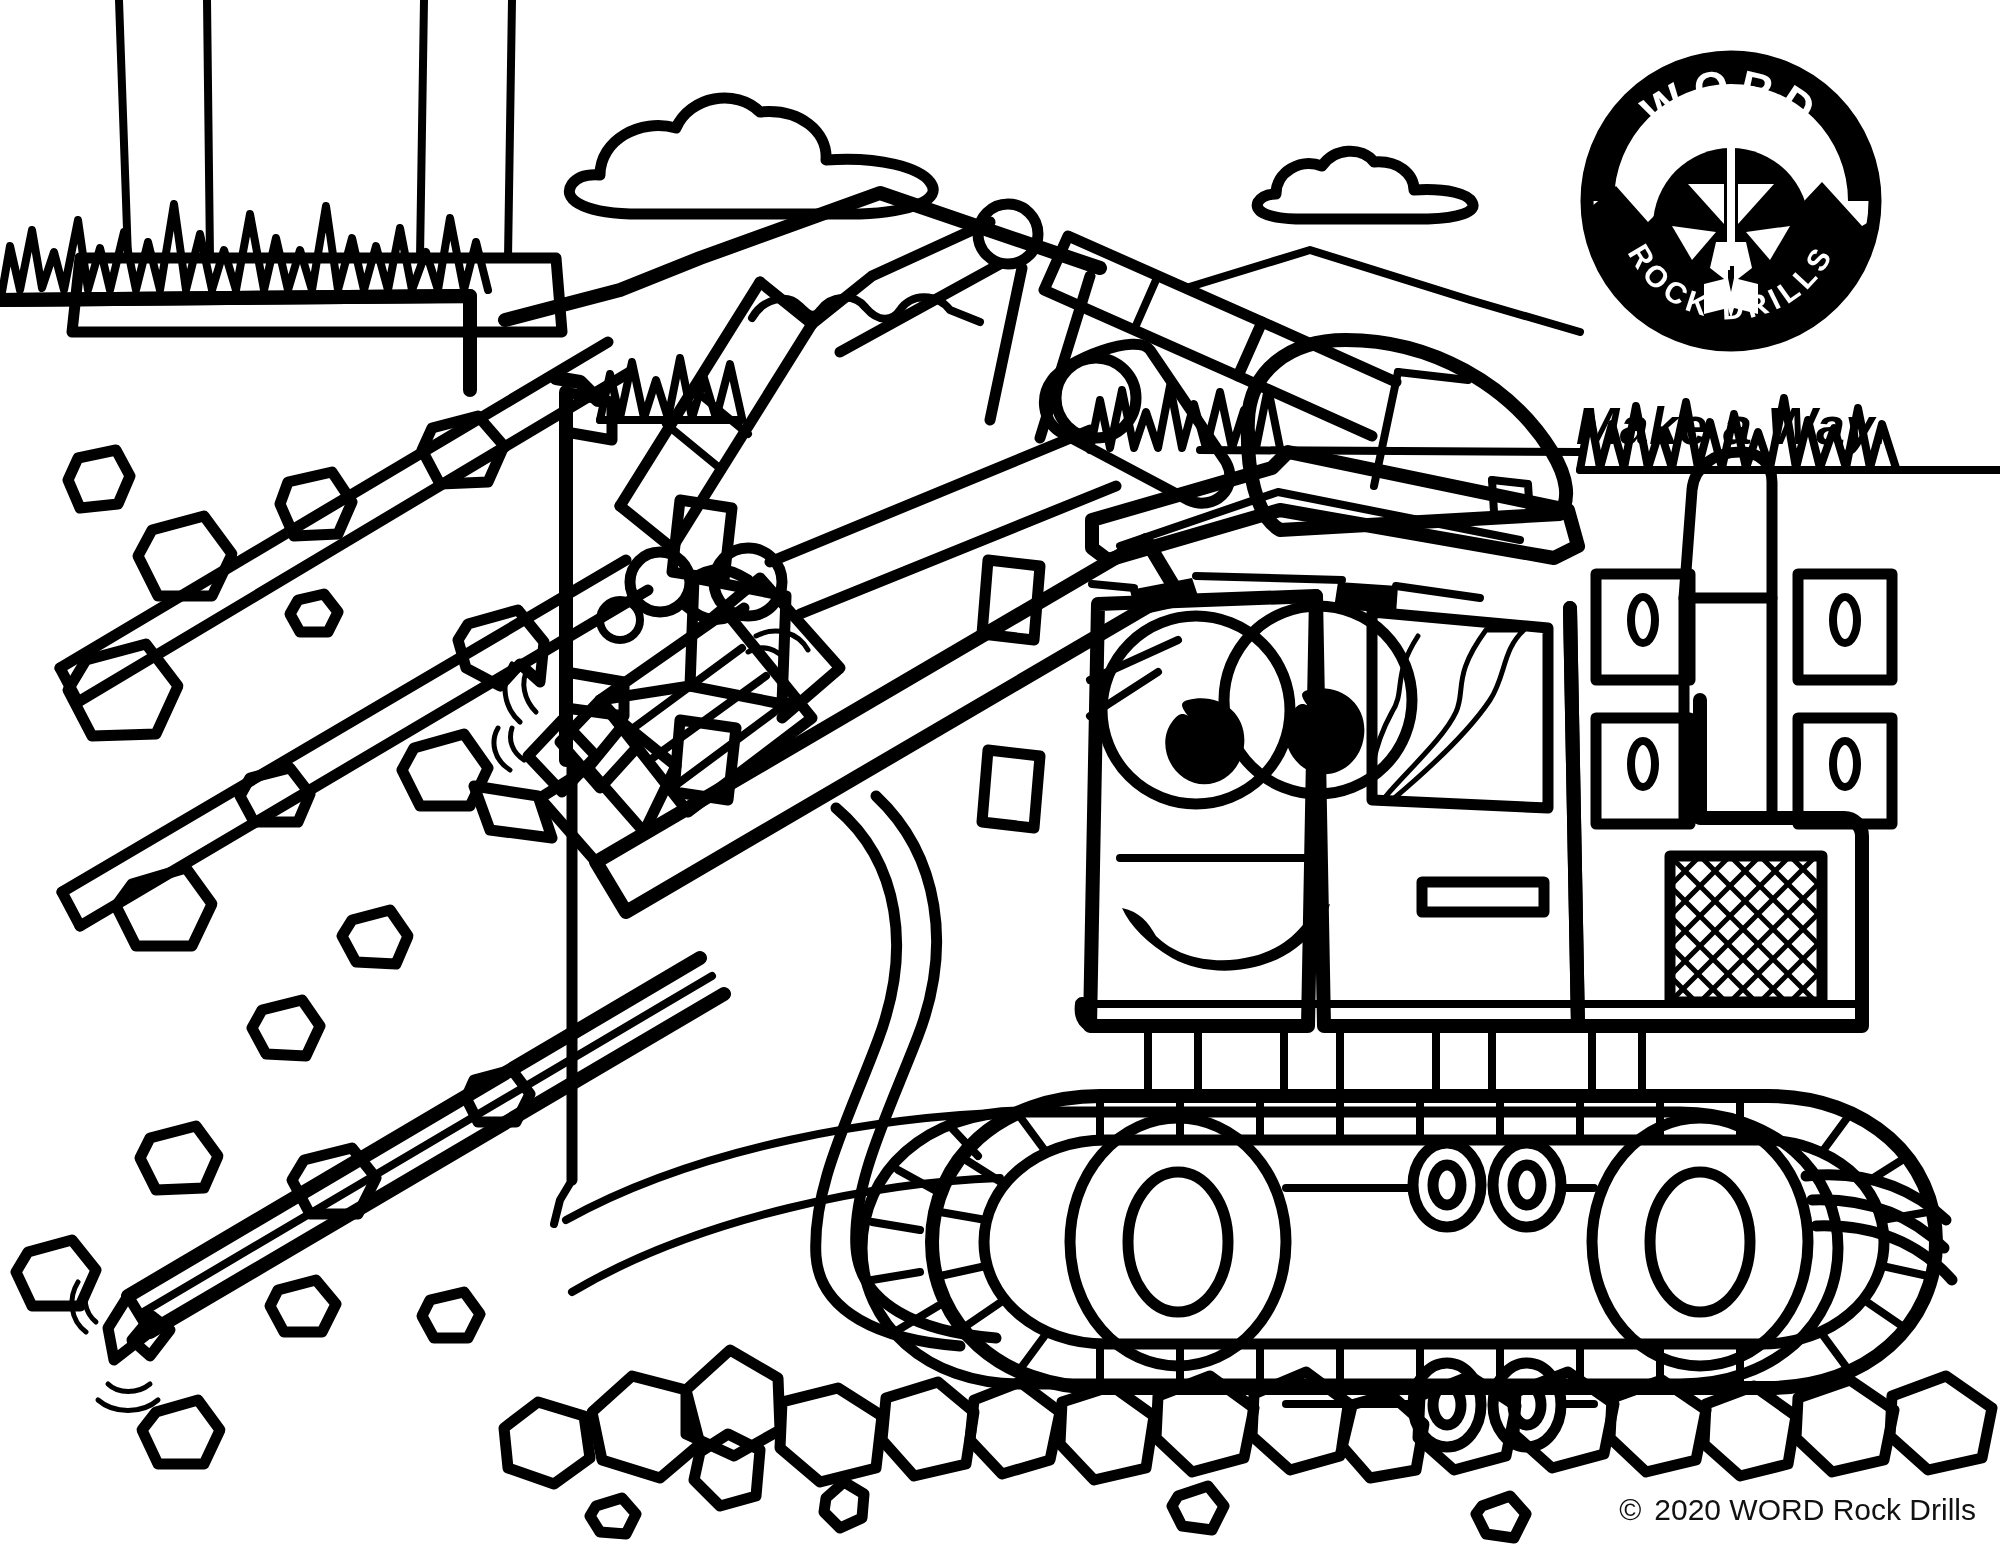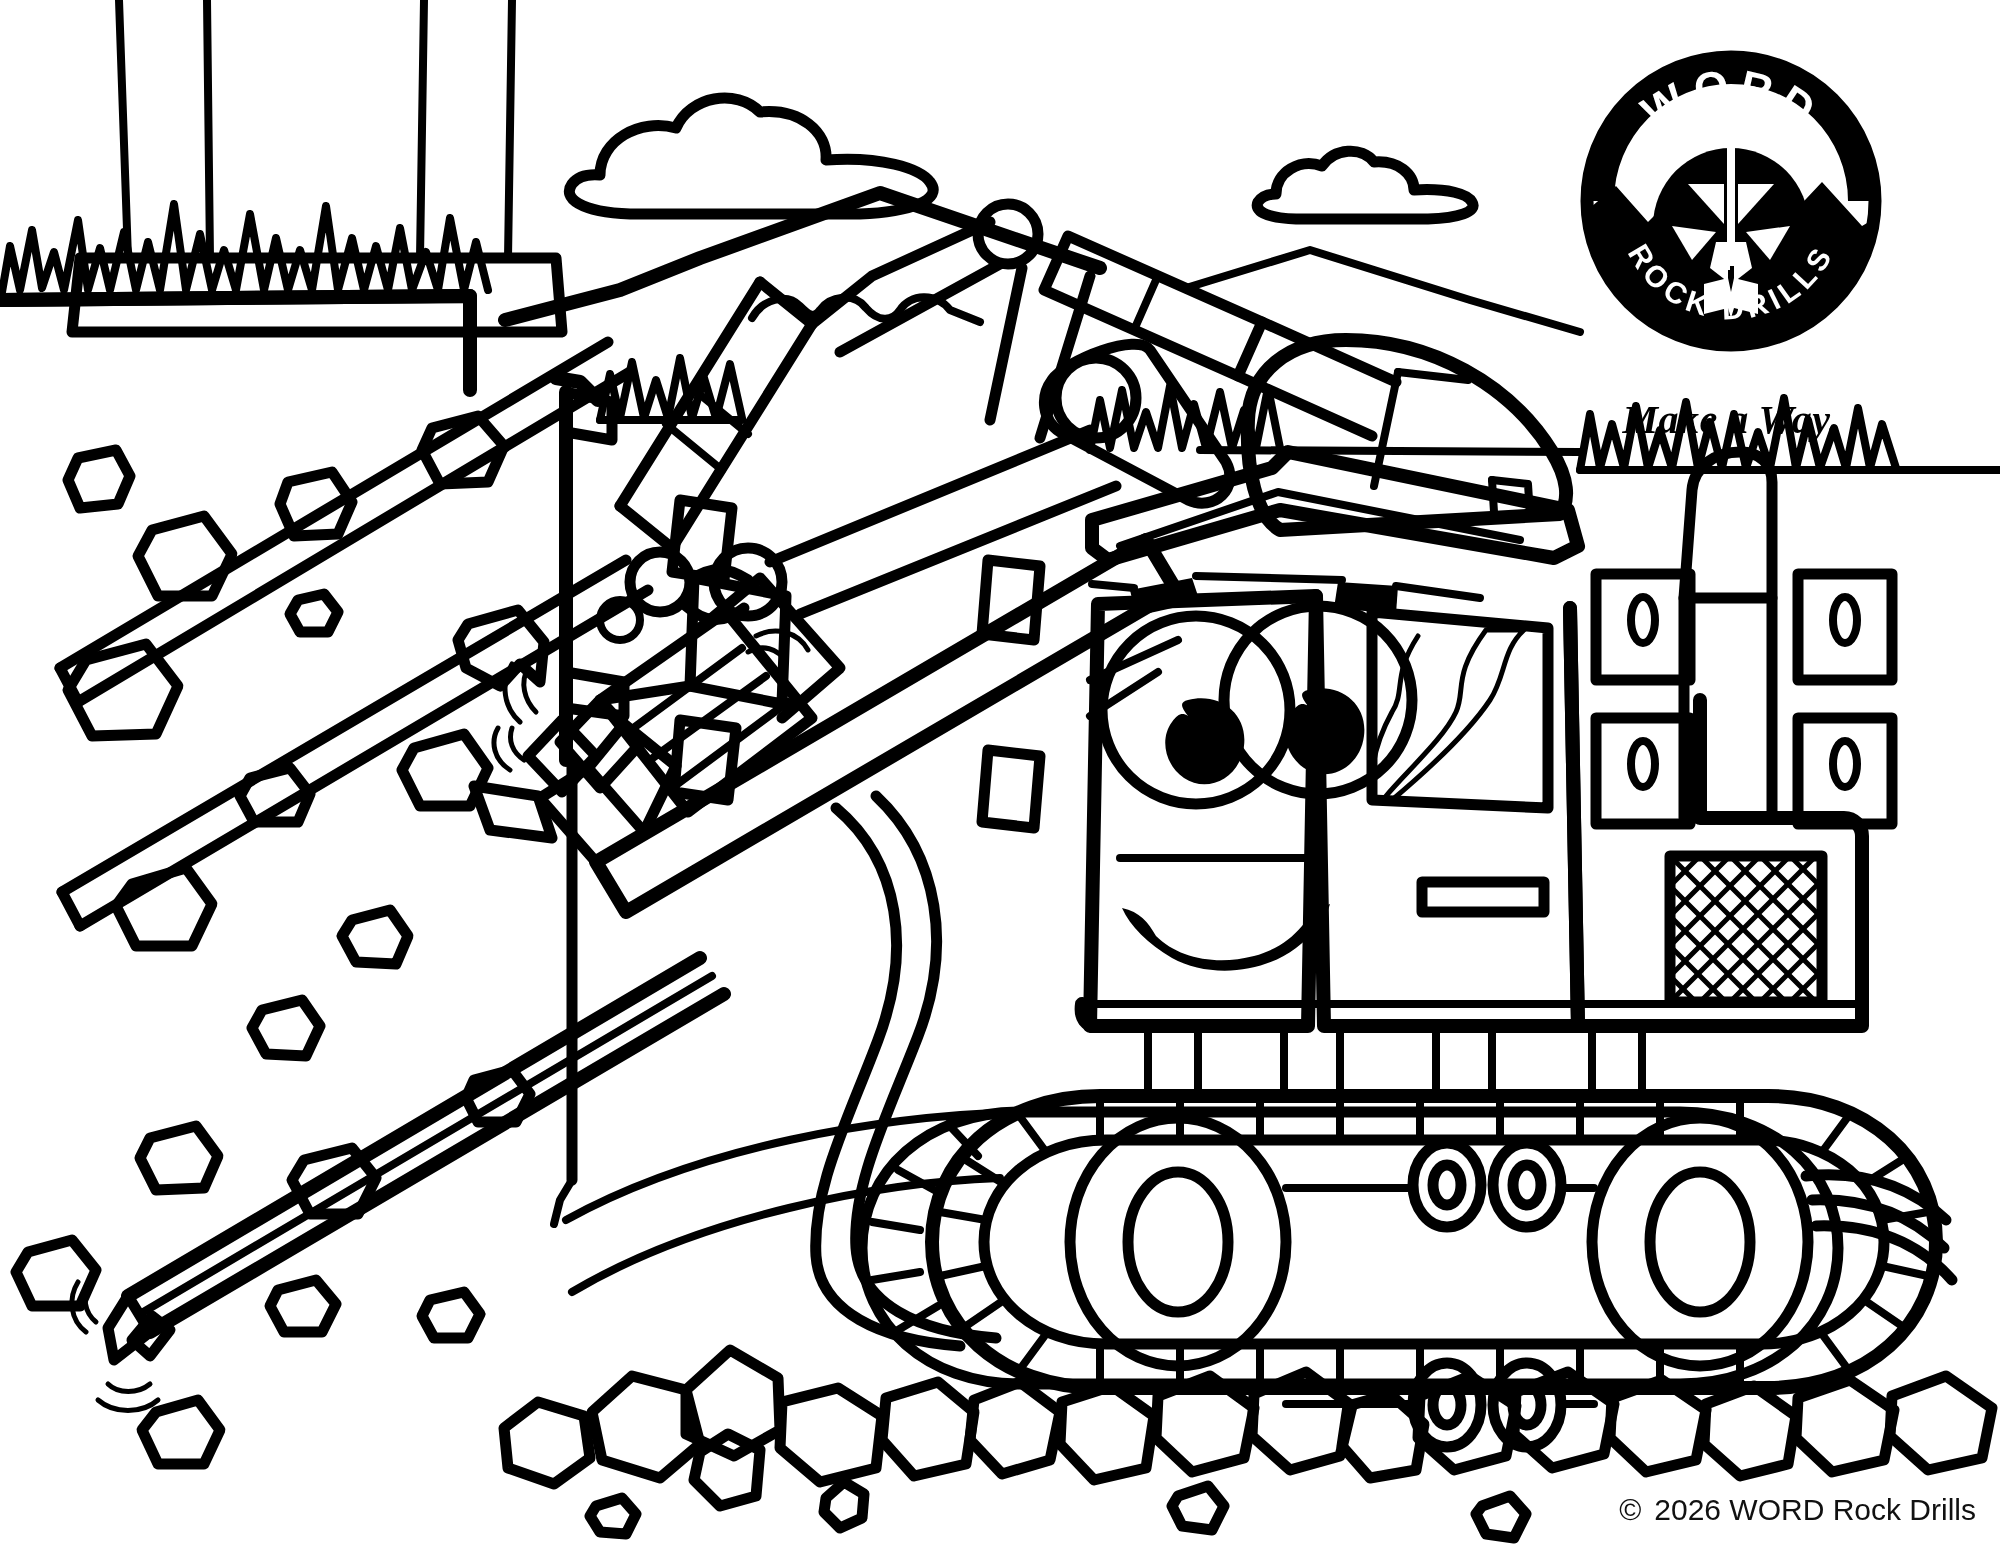--- a/index.html
+++ b/index.html
@@ -47,24 +47,24 @@
     width: 310px;
     height: 310px;
   }
   #logo-mark { width: 310px; height: 310px; display: block; }
   #tagline {
     position: absolute;
     left: 1576px;
     top: 396px;
     width: 310px;
     text-align: center;
-    font-family: Liberation Serif, serif;
+    font-family: Liberation Sans, sans-serif;
     font-style: italic;
     font-weight: bold;
-    font-size: 40px;
+    font-size: 52px;
     letter-spacing: 0.5px;
     color: #000000;
     white-space: nowrap;
   }
   
   #copyright {
     position: absolute;
     right: 24px;
     bottom: 18px;
     display: flex;
@@ -640,16 +640,16 @@
       <text font-family="'Liberation Sans', sans-serif" font-size="30" font-weight="bold" fill="#fff" letter-spacing="5">
         <textPath href="#arcBottom" startOffset="50%" text-anchor="middle">ROCK DRILLS</textPath>
       </text>
     </svg>
   </div>
 
   <div id="tagline">Make a Way.</div>
 
   <div id="copyright">
     <span class="cmark">©</span>
-    <span>2026 WORD Rock Drills</span>
+    <span>2020 WORD Rock Drills</span>
   </div>
 
 </div>
 
 </body></html>

